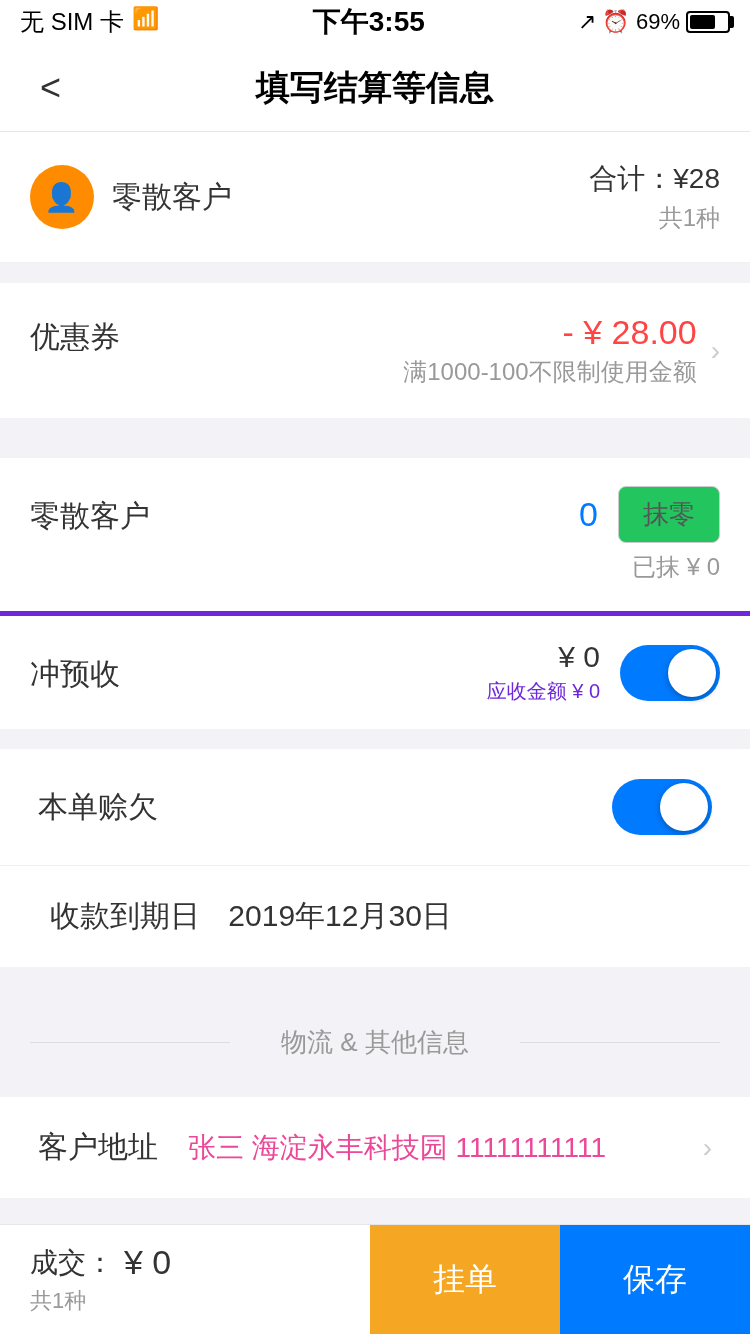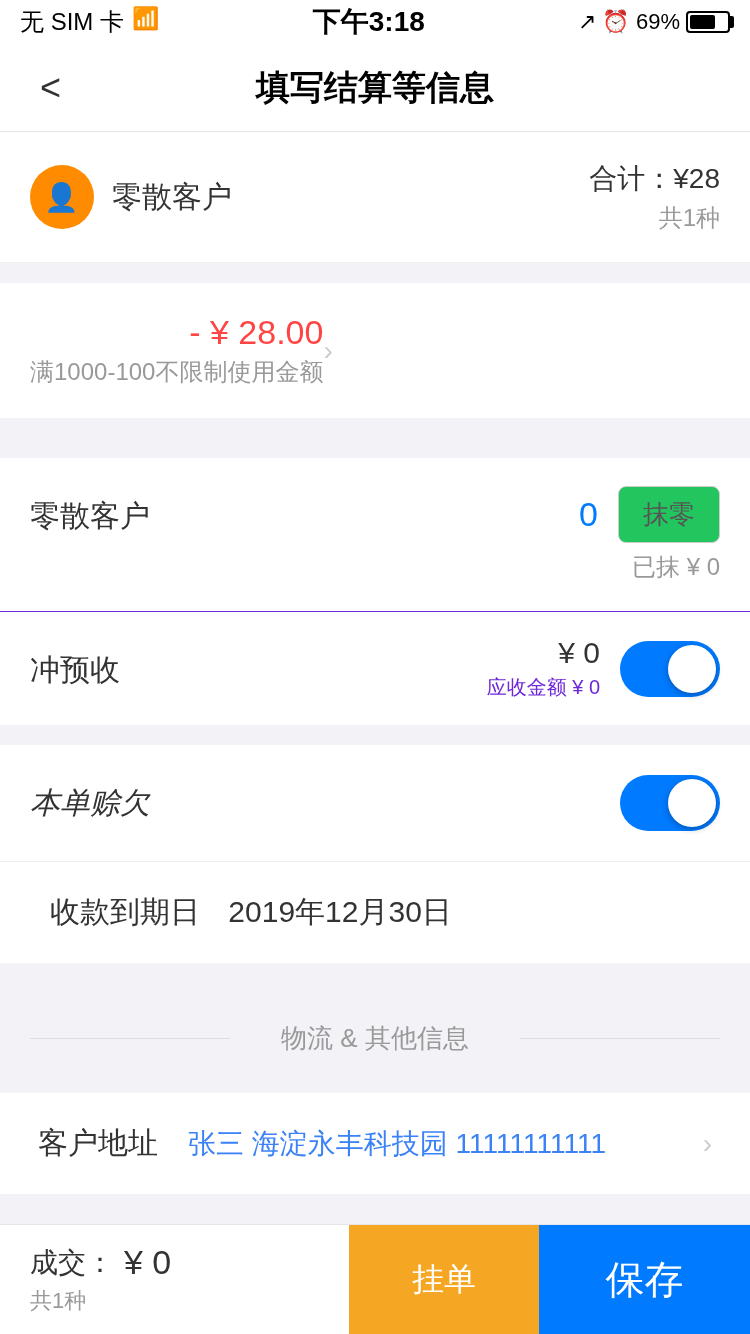--- a/index.html
+++ b/index.html
@@ -92,21 +92,21 @@
     .customer-count { font-size: 24px; color: #999; margin-top: 4px; }
 
     
     .list-row {
       display: flex;
       align-items: flex-start;
       justify-content: space-between;
       padding: 30px 30px;
     }
     .row-label { font-size: 30px; color: #333; padding-top: 4px; }
-    .row-right { text-align: right; display: flex; align-items: center; }
+    .row-right { text-align: right; display: flex; align-items: center; gap: 14px; }
     .row-value { text-align: right; }
     .coupon-amount { font-size: 34px; color: #ff4444; font-weight: 500; }
     .coupon-desc { font-size: 24px; color: #999; margin-top: 4px; }
     .chevron-icon { font-size: 28px; color: #ccc; }
 
     
     .divider-section { height: 20px; background: #f2f2f7; }
 
     
     .amount-section { background: #fff; }
@@ -133,21 +133,21 @@
       color: #999;
       text-align: right;
     }
 
     
     .precollect-row {
       display: flex;
       align-items: center;
       justify-content: space-between;
       padding: 24px 30px;
-      border-top: 1px solid #6d28d9;
+      border-top: 5px solid #6d28d9;
     }
     .precollect-right { display: flex; align-items: center; gap: 20px; }
     .precollect-values { text-align: right; }
     .precollect-amount { font-size: 30px; color: #333; }
     .precollect-sub { font-size: 20px; color: #6d28d9; margin-top: 4px; margin-left: 36px; }
 
     
     .toggle {
       width: 100px; height: 56px; border-radius: 28px; background: #007aff;
       position: relative; cursor: pointer; flex-shrink: 0;
@@ -156,22 +156,21 @@
       width: 48px; height: 48px; border-radius: 50%; background: #fff;
       position: absolute; top: 4px; right: 4px;
       box-shadow: 0 2px 6px rgba(0,0,0,0.3);
     }
 
     
     .debt-row {
       display: flex;
       align-items: center;
       justify-content: space-between;
-      padding: 30px 30px;
-      font-style: italic;
+      padding: 30px 38px;
     }
     .debt-label { font-size: 30px; color: #333; }
 
     
     .due-date-row {
       padding: 30px 30px;
       border-top: 1px solid #f0f0f0;
       font-size: 30px;
       color: #333;
     }
@@ -201,21 +200,21 @@
 
     
     .address-row {
       display: flex;
       align-items: center;
       justify-content: space-between;
       padding: 30px 38px;
       background: #fff;
     }
     .address-label { font-size: 30px; color: #333; flex-shrink: 0; margin-right: 30px; }
-    .address-value { font-size: 28px; color: #3b82f6; flex: 1; }
+    .address-value { font-size: 28px; color: #ec4899; flex: 1; }
     .address-chevron { font-size: 28px; color: #ccc; }
 
     
     .empty-space { height: 200px; background: #f2f2f7; }
 
     
     .bottom-bar {
       position: fixed;
       bottom: 0;
       left: 0;
@@ -239,43 +238,43 @@
       height: 100%;
       background: #f5a623;
       display: flex;
       align-items: center;
       justify-content: center;
       font-size: 32px;
       color: #fff;
       cursor: pointer;
     }
     .btn-save {
-      width: 211px;
+      width: 190px;
       height: 100%;
       background: #007aff;
       display: flex;
       align-items: center;
       justify-content: center;
-      font-size: 39px;
+      font-size: 32px;
       color: #fff;
       cursor: pointer;
     }
 
     
     .wifi-icon { font-size: 22px; }
   </style>
 </head>
 <body>
 
 <div class="status-bar">
   <div class="status-left">
     <span>无 SIM 卡</span>
     <span class="wifi-icon">📶</span>
   </div>
-  <div class="status-center">下午3:18</div>
+  <div class="status-center">下午3:55</div>
   <div class="status-right">
     <span>↗</span>
     <span>⏰</span>
     <span>69%</span>
     <div class="battery-icon">
       <div class="battery-fill"></div>
     </div>
   </div>
 </div>
 
@@ -296,20 +295,21 @@
       </div>
       <div class="customer-right">
         <div class="customer-total">合计：¥28</div>
         <div class="customer-count">共1种</div>
       </div>
     </div>
   </div>
 
   <div class="section">
     <div class="list-row">
+      <span class="row-label">优惠券</span>
       <div class="row-right">
         <div class="row-value">
           <div class="coupon-amount">- ¥ 28.00</div>
           <div class="coupon-desc">满1000-100不限制使用金额</div>
         </div>
         <span class="chevron-icon">›</span>
       </div>
     </div>
   </div>
 

